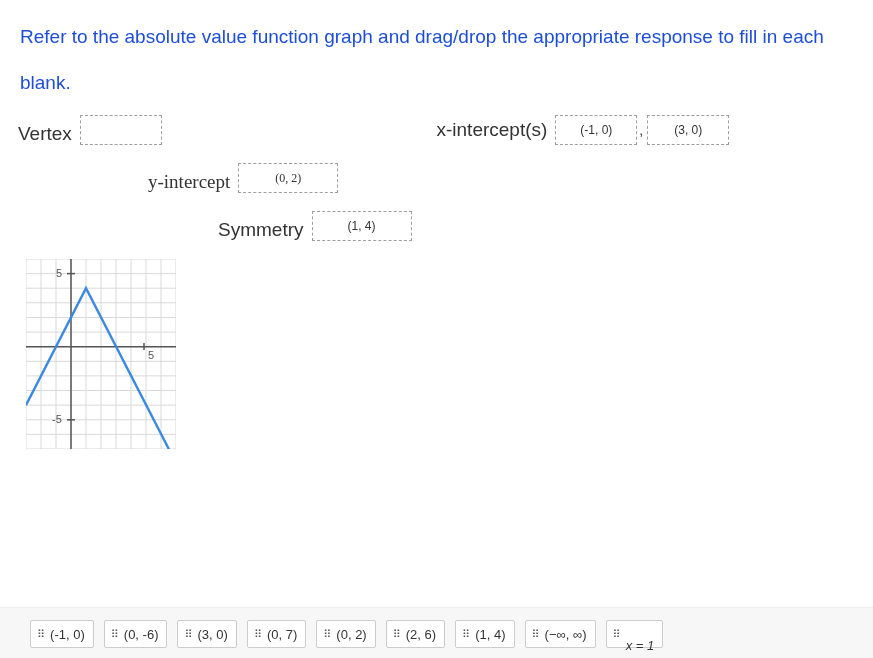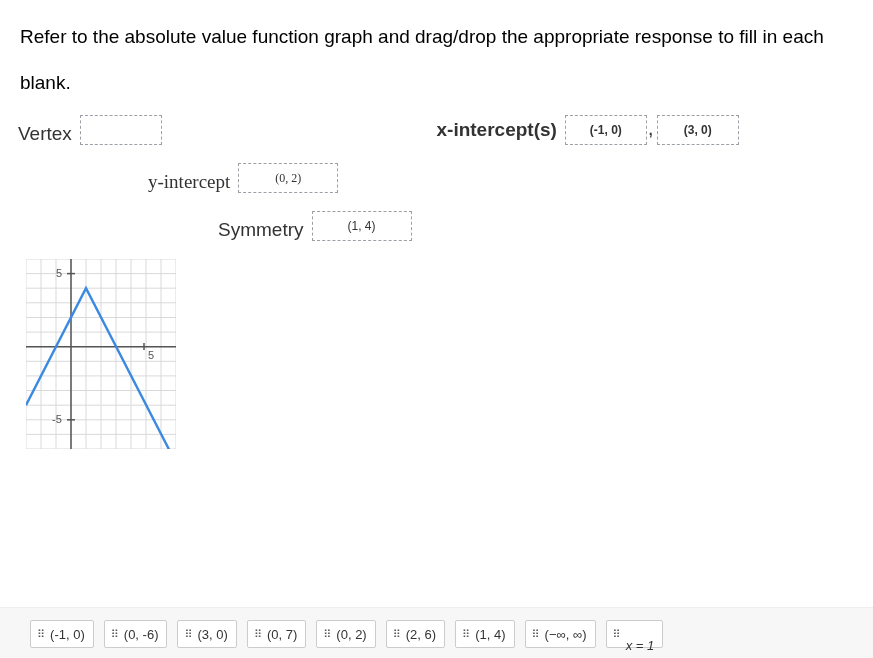--- a/index.html
+++ b/index.html
@@ -11,33 +11,33 @@
     font-size: 19px;
     width: 873px;
     height: 658px;
     overflow: hidden;
     position: relative;
   }
   .prompt {
     padding: 14px 20px 0 20px;
     line-height: 2.4;
     font-size: 19px;
-    color: #000000;
+    color: #1d4ed8;
   }
   .work-area {
     position: relative;
     margin: 10px 18px 0 18px;
   }
   .row {
     display: flex;
     align-items: center;
     margin-bottom: 18px;
   }
   .col-left { width: 50%; display: flex; align-items: flex-end; flex-wrap: wrap; }
-  .col-right { width: 50%; display: flex; align-items: center; flex-wrap: wrap; font-weight: bold; }
+  .col-right { width: 50%; display: flex; align-items: center; flex-wrap: wrap; }
   .label {
     font-size: 19px;
     margin-right: 6px;
     white-space: nowrap;
   }
   .dropzone {
     display: inline-flex;
     align-items: center;
     justify-content: center;
     min-width: 82px;

